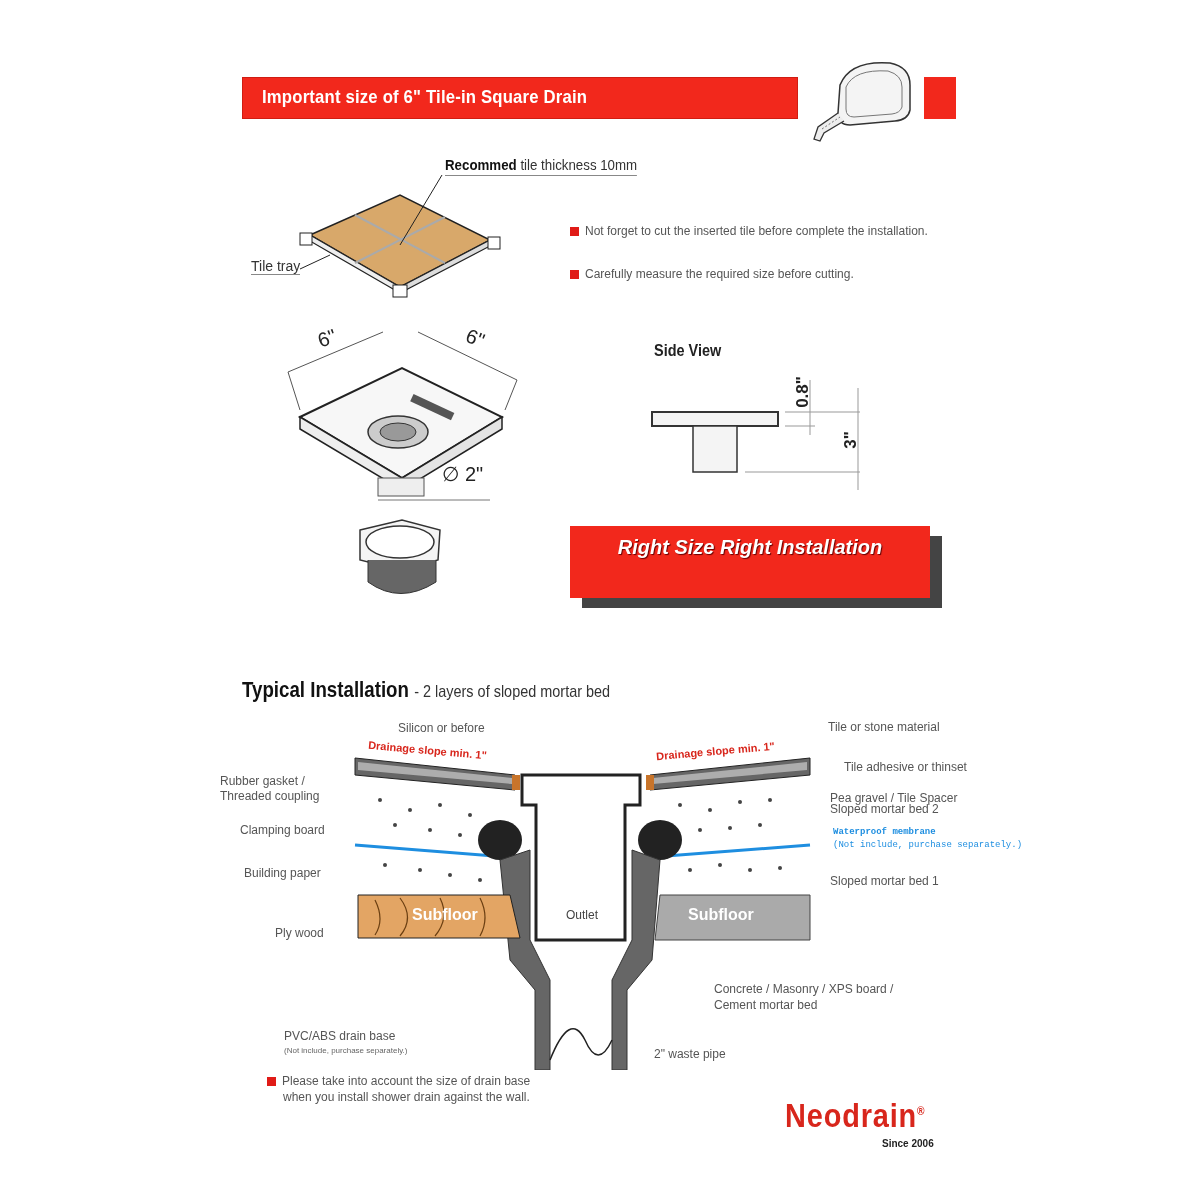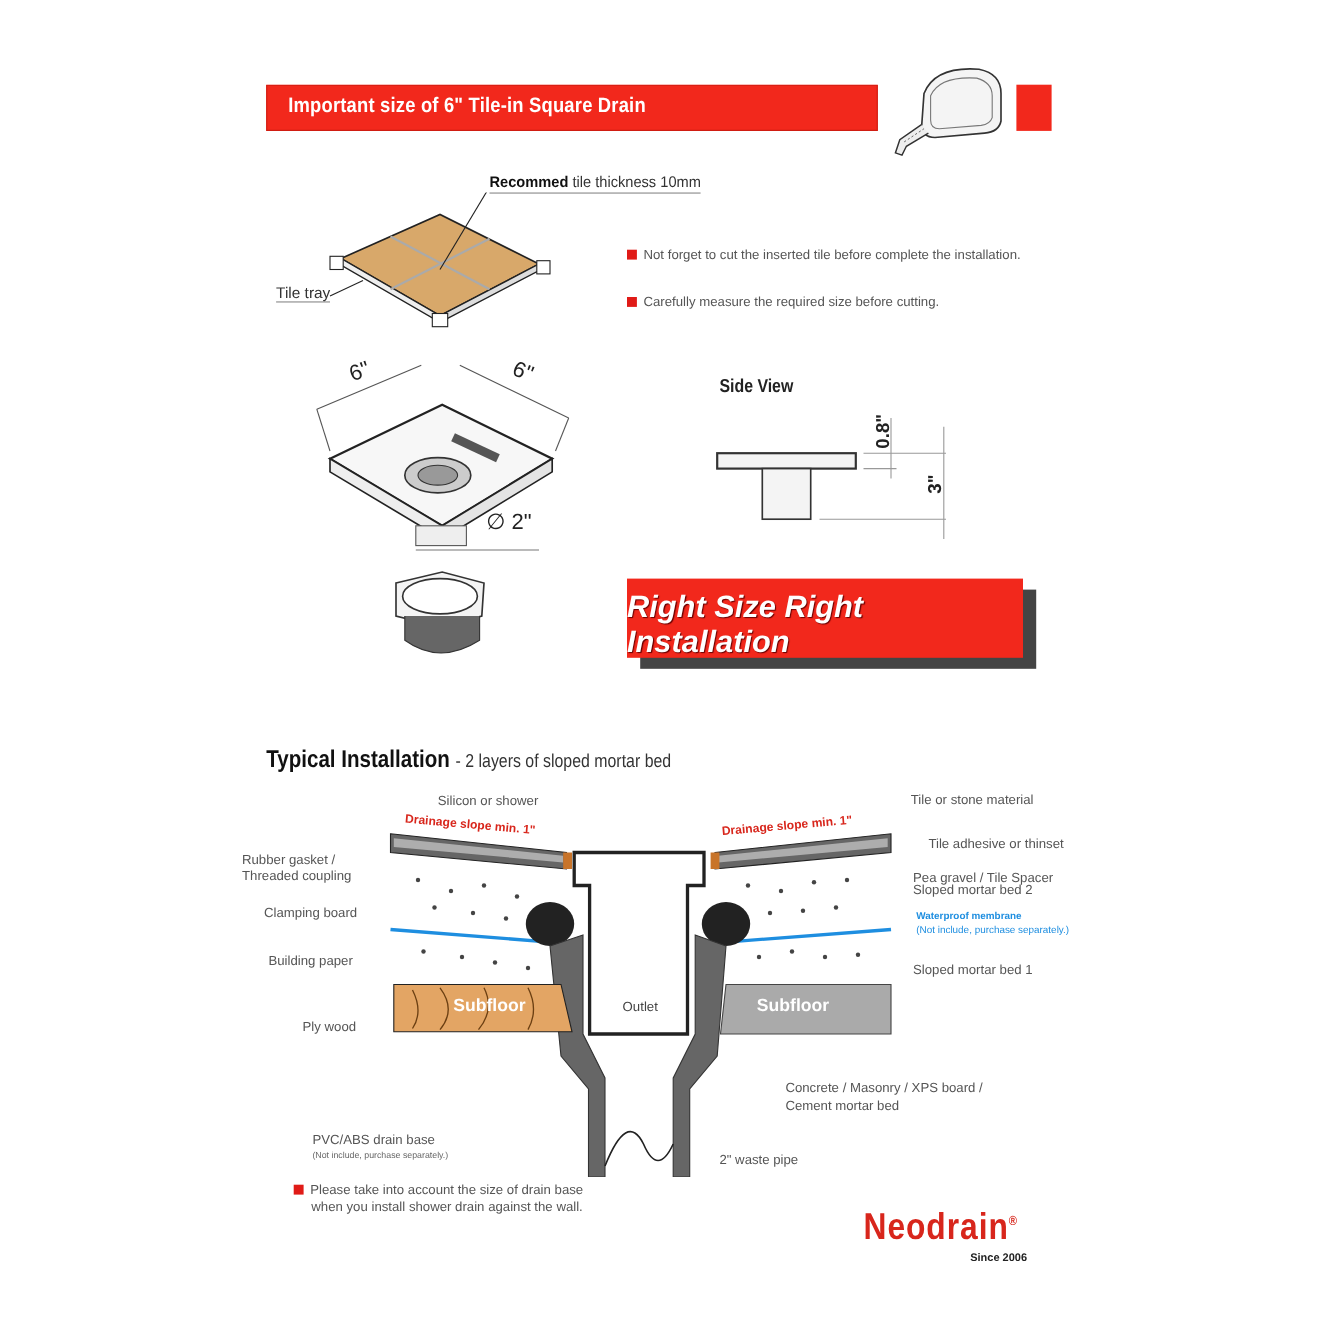--- a/index.html
+++ b/index.html
@@ -6,26 +6,26 @@
   body { width:1200px; height:1200px; position:relative; overflow:hidden; font-family:"Liberation Sans", sans-serif; color:#333; }
   .abs { position:absolute; }
   .banner { position:absolute; left:242px; top:77px; width:556px; height:42px; background:#f2281c; box-shadow: 0 0 0 1px #d01d12 inset; }
   .banner span { position:absolute; left:20px; top:9px; color:#fff; font-weight:bold; font-size:19px; letter-spacing:0.2px; font-family:"Liberation Sans", sans-serif; transform:scaleX(0.88); transform-origin:left center; white-space:nowrap; }
   .banner-end { position:absolute; left:924px; top:77px; width:32px; height:42px; background:#f2281c; }
   .txt { position:absolute; white-space:nowrap; font-family:"Liberation Sans", sans-serif; }
   .small { font-size:12px; color:#555; }
   .bullet { display:inline-block; width:9px; height:9px; background:#e01b17; margin-right:6px; vertical-align:middle; }
   .promo-shadow { position:absolute; left:582px; top:536px; width:360px; height:72px; background:#444; }
   .promo { position:absolute; left:570px; top:526px; width:360px; height:72px; background:#f2281c; }
-  .promo .l1 { position:absolute; left:0; right:0; top:10px; color:#fff; font-style:italic; font-weight:bold; font-size:28px; text-shadow:1px 1px 1px #600; }
+  .promo .l1 { position:absolute; left:0; right:0; top:10px; text-align:center; color:#fff; font-style:italic; font-weight:bold; font-size:20px; text-shadow:1px 1px 1px #600; }
   .promo .l2 { position:absolute; left:0; right:0; top:34px; text-align:center; color:#fff; font-style:italic; font-weight:bold; font-size:28px; text-shadow:1px 1px 2px #600; }
   .h2 { font-weight:bold; font-size:22px; color:#111; transform:scaleX(0.85); transform-origin:left center; }
   .h2 .sub { font-weight:normal; font-size:17px; color:#333; }
   .red { color:#d8261c; }
-  .blue { color:#1e8ee0; }
+  .blue { color:#1e8ee0;font-family:Liberation Mono, monospace; }
   .logo { position:absolute; left:785px; top:1096px; color:#d8261c; font-weight:bold; font-size:34px; letter-spacing:1px; transform:scaleX(0.85); transform-origin:left center; }
   .since { position:absolute; left:882px; top:1138px; font-size:10px; font-weight:bold; color:#222; }
 </style>
 </head>
 <body>
 
 <div class="banner">
   <span>Important size of 6" Tile-in Square Drain</span>
 </div>
 <div class="abs" style="left:810px;top:55px;width:110px;height:90px;">
@@ -170,21 +170,21 @@
     <polygon points="320,155 470,155 470,200 315,200" fill="#aaa" stroke="#444"></polygon>
   </svg>
 </div>
 
 <div class="txt red" style="left:368px;top:744px;font-size:11px;font-weight:bold;transform:rotate(5deg);">Drainage slope min. 1"</div>
 <div class="txt red" style="left:656px;top:745px;font-size:11px;font-weight:bold;transform:rotate(-5deg);">Drainage slope min. 1"</div>
 <div class="txt" style="left:412px;top:906px;font-size:16px;font-weight:bold;color:#fff;">Subfloor</div>
 <div class="txt" style="left:688px;top:906px;font-size:16px;font-weight:bold;color:#fff;">Subfloor</div>
 <div class="txt" style="left:566px;top:908px;font-size:12px;color:#444;">Outlet</div>
 
-<div class="txt small" style="left:398px;top:721px;">Silicon or shower</div>
+<div class="txt small" style="left:398px;top:721px;">Silicon or before</div>
 <div class="txt small" style="left:220px;top:774px;white-space:normal;width:130px;line-height:15px;">Rubber gasket / Threaded coupling</div>
 <div class="txt small" style="left:240px;top:823px;">Clamping board</div>
 <div class="txt small" style="left:244px;top:866px;">Building paper</div>
 <div class="txt small" style="left:275px;top:926px;">Ply wood</div>
 
 <div class="txt small" style="left:828px;top:720px;">Tile or stone material</div>
 <div class="txt small" style="left:844px;top:760px;">Tile adhesive or thinset</div>
 <div class="txt small" style="left:830px;top:779px;margin-top:12px;">Pea gravel / Tile Spacer</div>
 <div class="txt small" style="left:830px;top:802px;">Sloped mortar bed 2</div>
 <div class="txt blue" style="left:833px;top:827px;font-size:9px;font-weight:bold;">Waterproof membrane</div>

